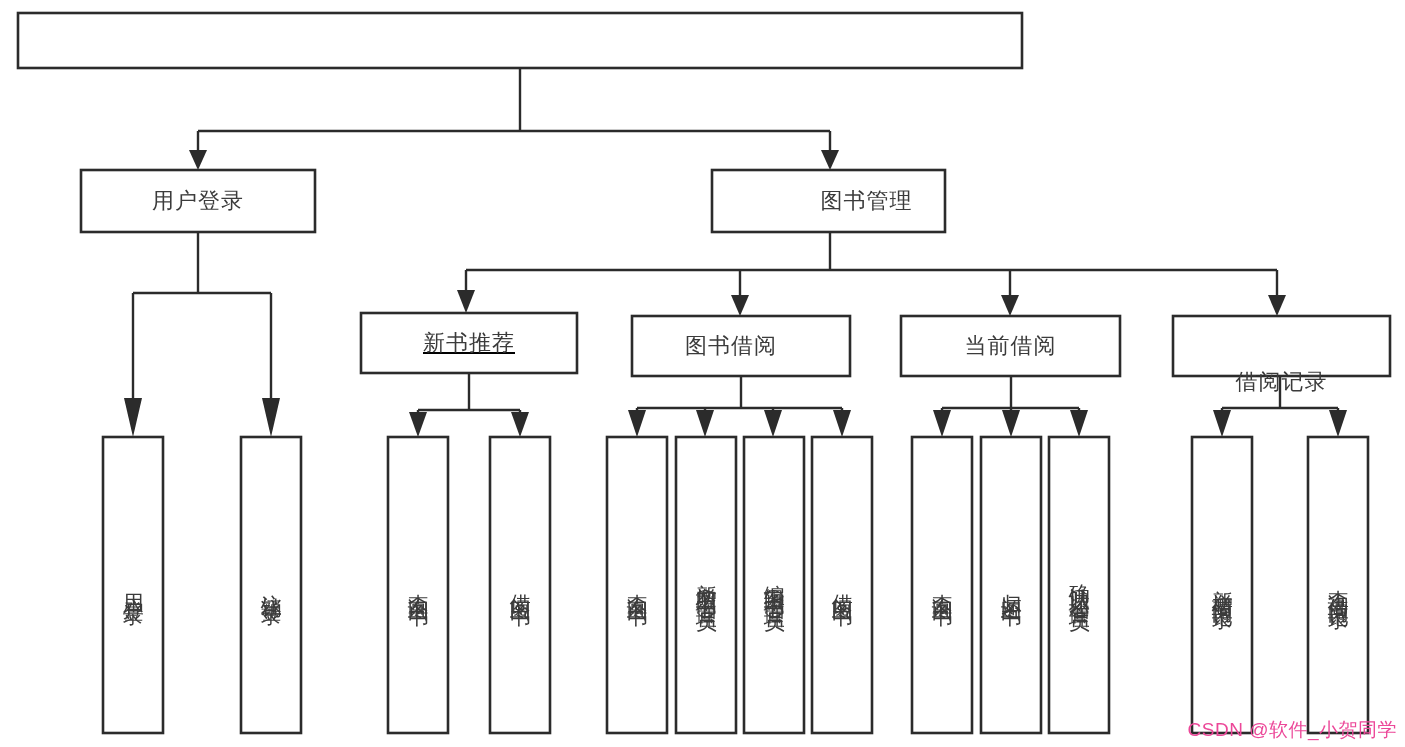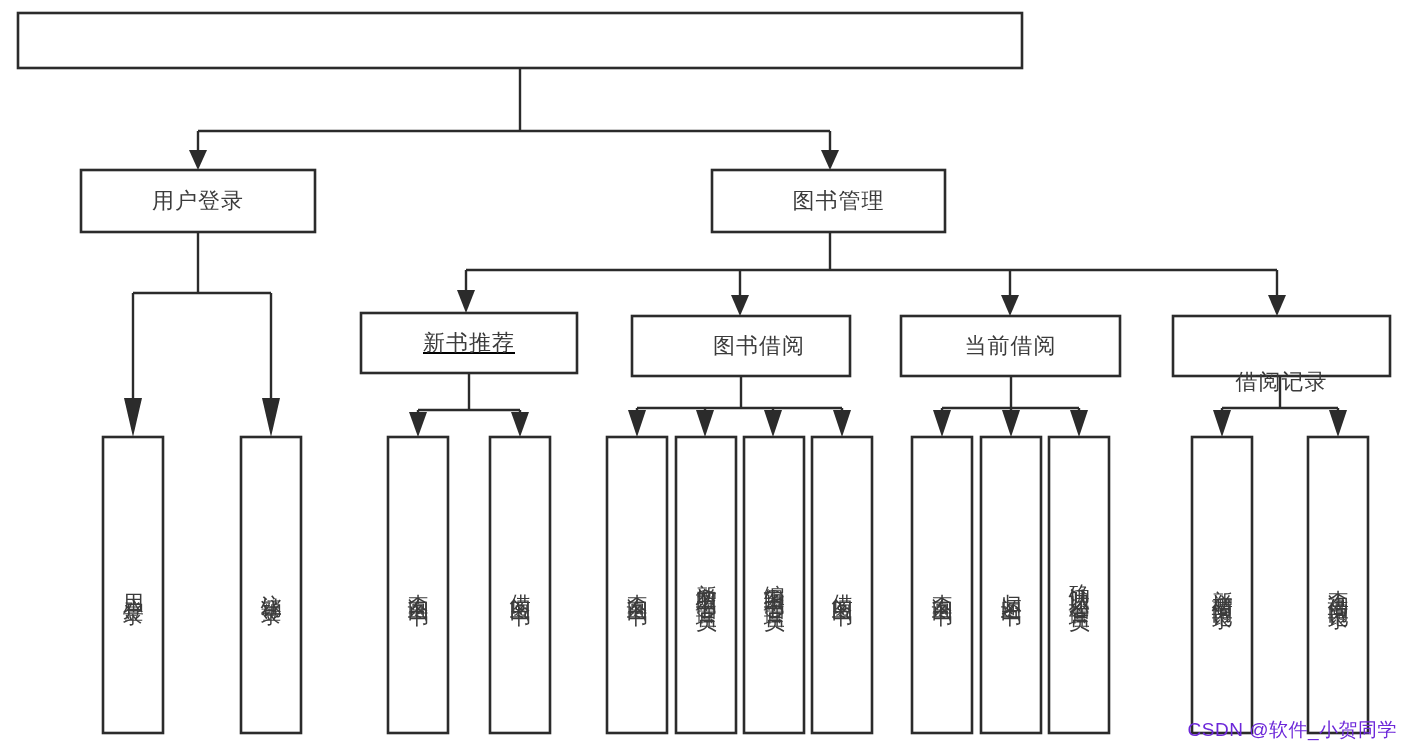--- a/index.html
+++ b/index.html
@@ -70,21 +70,21 @@
     font-size: 22px;
     color: #3b3b3b;
     letter-spacing: 1px;
     white-space: nowrap;
     font-family: "Liberation Sans", "DejaVu Sans", sans-serif;
   }
   .watermark {
     position: absolute;
     right: 8px;
     bottom: 4px;
-    color: #6d28d9;
+    color: #ec4899;
     font-size: 19px;
     letter-spacing: 0.5px;
     font-family: "Liberation Sans", "DejaVu Sans", sans-serif;
     white-space: nowrap;
   }
 </style>
 </head>
 <body>
 
 <div id="diagram-root">
@@ -191,29 +191,29 @@
 
     <rect class="node-box" x="1192" y="437" width="60" height="296"></rect>
     <rect class="node-box" x="1308" y="437" width="60" height="296"></rect>
   </svg>
 
 
   <div class="htext-wrap" style="left:81px; top:170px; width:234px; height:62px;">
     <span class="htext">用户登录</span>
   </div>
 
-  <div class="htext-wrap" style="left:724px; top:170px; width:229px; height:62px;">
+  <div class="htext-wrap" style="left:752px; top:170px; width:229px; height:62px;">
     <span class="htext">图书管理</span>
   </div>
 
   <div class="htext-wrap" style="left:361px; top:313px; width:216px; height:60px;text-decoration:underline;">
     <span class="htext">新书推荐</span>
   </div>
 
-  <div class="htext-wrap" style="left:652px; top:316px; width:214px; height:60px;text-align:center;">
+  <div class="htext-wrap" style="left:624px; top:316px; width:214px; height:60px;text-align:center;">
     <span class="htext">图书借阅</span>
   </div>
 
   <div class="htext-wrap" style="left:901px; top:316px; width:219px; height:60px;">
     <span class="htext">当前借阅</span>
   </div>
 
   <div class="htext-wrap" style="left:1173px; top:316px; width:217px; height:60px;margin-top:36px;">
     <span class="htext">借阅记录</span>
   </div>

